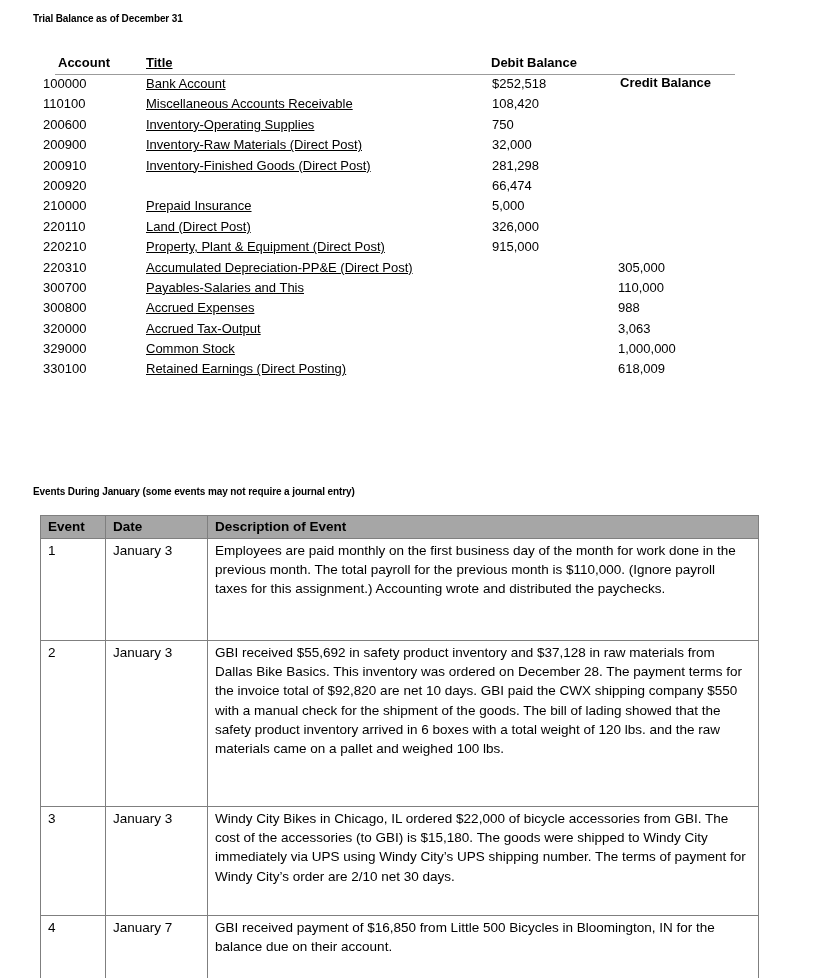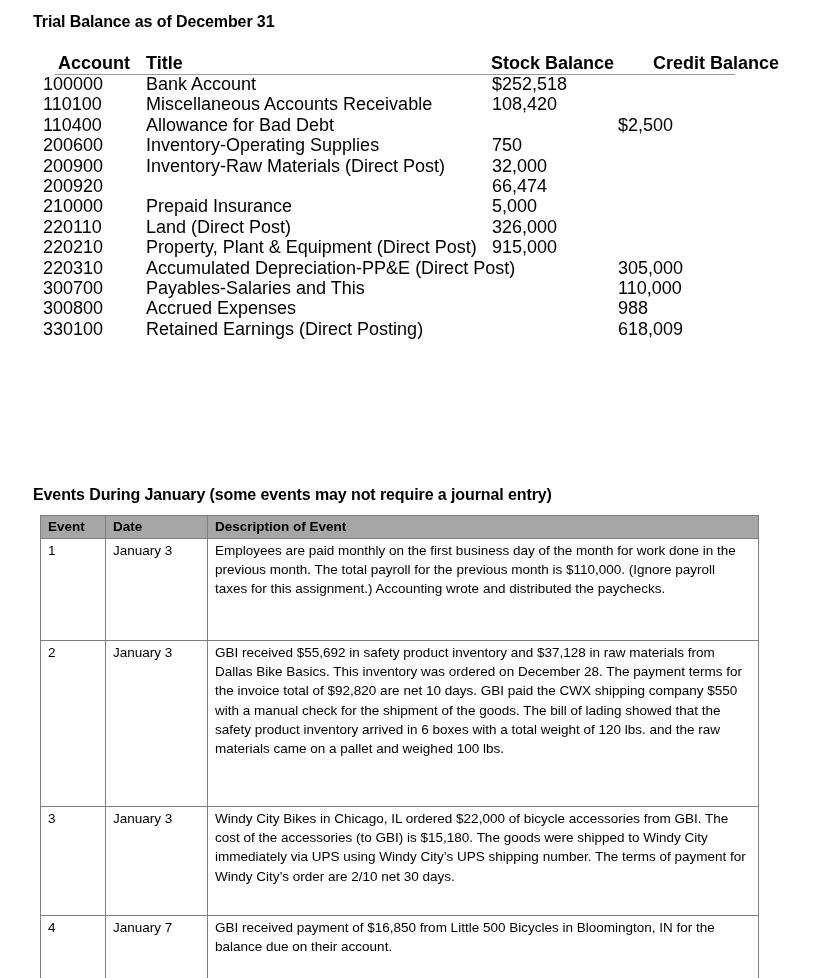--- a/index.html
+++ b/index.html
@@ -12,40 +12,40 @@
     height: 978px;
     position: relative;
     font-family: "Liberation Sans", sans-serif;
     color: #000000;
     overflow: hidden;
   }
 
   
   .section-heading {
     position: absolute;
-    font-size: 16px;
+    font-size: 10px;
     font-weight: bold;
     letter-spacing: -0.1px;
     white-space: nowrap;
   }
   #tb-heading { left: 33px; top: 13px; }
   #ev-heading { left: 33px; top: 486px; }
 
   
   #trial-balance {
     position: absolute;
     left: 0;
     top: 53px;
     width: 816px;
   }
   .tb-head-row,
   .tb-row {
     position: relative;
     height: 20.4px;
-    font-size: 18px;
+    font-size: 13px;
   }
   .tb-head-row {
     height: 21px;
     font-weight: bold;
   }
   .tb-rule {
     position: absolute;
     left: 55px;
     top: 21px;
     width: 680px;
@@ -53,27 +53,27 @@
     background: #9b9b9b;
   }
   .cell {
     position: absolute;
     top: 0;
     white-space: nowrap;
     line-height: 20px;
   }
   .c-account  { left: 43px; }
   .c-account.h { left: 58px; }
-  .c-title    { left: 146px; }
+  .c-title    { left: 146px; text-decoration: underline; }
   .c-debit    { left: 492px; }
   .c-credit   { left: 618px; }
 
   
   .tb-head-row .c-debit  { left: 491px; }
-  .tb-head-row .c-credit { left: 653px; }
+  .tb-head-row .c-credit { left: 620px; margin-top: 20px; }
 
   
   #events-table {
     position: absolute;
     left: 40px;
     top: 515px;
     width: 718px;
     border-collapse: collapse;
     table-layout: fixed;
     font-size: 13.5px;
@@ -111,56 +111,56 @@
 </style>
 </head>
 <body>
 
 <div id="tb-heading" class="section-heading">Trial Balance as of December 31</div>
 
 <div id="trial-balance">
   <div class="tb-head-row">
     <span class="cell c-account h">Account</span>
     <span class="cell c-title">Title</span>
-    <span class="cell c-debit">Stock Balance</span>
+    <span class="cell c-debit">Debit Balance</span>
     <span class="cell c-credit">Credit Balance</span>
     <span class="tb-rule"></span>
   </div>
   <div id="tb-body">
       <div class="tb-row">
         <span class="cell c-account">100000</span>
         <span class="cell c-title">Bank Account</span>
         <span class="cell c-debit">$252,518</span>
         <span class="cell c-credit"></span>
       </div>
       <div class="tb-row">
         <span class="cell c-account">110100</span>
         <span class="cell c-title">Miscellaneous Accounts Receivable</span>
         <span class="cell c-debit">108,420</span>
         <span class="cell c-credit"></span>
       </div>
       <div class="tb-row">
-        <span class="cell c-account">110400</span>
-        <span class="cell c-title">Allowance for Bad Debt</span>
-        <span class="cell c-debit"></span>
-        <span class="cell c-credit">$2,500</span>
-      </div>
-      <div class="tb-row">
         <span class="cell c-account">200600</span>
         <span class="cell c-title">Inventory-Operating Supplies</span>
         <span class="cell c-debit">750</span>
         <span class="cell c-credit"></span>
       </div>
       <div class="tb-row">
         <span class="cell c-account">200900</span>
         <span class="cell c-title">Inventory-Raw Materials (Direct Post)</span>
         <span class="cell c-debit">32,000</span>
         <span class="cell c-credit"></span>
       </div>
       <div class="tb-row">
+        <span class="cell c-account">200910</span>
+        <span class="cell c-title">Inventory-Finished Goods (Direct Post)</span>
+        <span class="cell c-debit">281,298</span>
+        <span class="cell c-credit"></span>
+      </div>
+      <div class="tb-row">
         <span class="cell c-account">200920</span>
         <span class="cell c-debit">66,474</span>
         <span class="cell c-credit"></span>
       </div>
       <div class="tb-row">
         <span class="cell c-account">210000</span>
         <span class="cell c-title">Prepaid Insurance</span>
         <span class="cell c-debit">5,000</span>
         <span class="cell c-credit"></span>
       </div>
@@ -186,20 +186,32 @@
         <span class="cell c-account">300700</span>
         <span class="cell c-title">Payables-Salaries and This</span>
         <span class="cell c-debit"></span>
         <span class="cell c-credit">110,000</span>
       </div>
       <div class="tb-row">
         <span class="cell c-account">300800</span>
         <span class="cell c-title">Accrued Expenses</span>
         <span class="cell c-debit"></span>
         <span class="cell c-credit">988</span>
+      </div>
+      <div class="tb-row">
+        <span class="cell c-account">320000</span>
+        <span class="cell c-title">Accrued Tax-Output</span>
+        <span class="cell c-debit"></span>
+        <span class="cell c-credit">3,063</span>
+      </div>
+      <div class="tb-row">
+        <span class="cell c-account">329000</span>
+        <span class="cell c-title">Common Stock</span>
+        <span class="cell c-debit"></span>
+        <span class="cell c-credit">1,000,000</span>
       </div>
       <div class="tb-row">
         <span class="cell c-account">330100</span>
         <span class="cell c-title">Retained Earnings (Direct Posting)</span>
         <span class="cell c-debit"></span>
         <span class="cell c-credit">618,009</span>
       </div>
     </div>
 </div>
 

